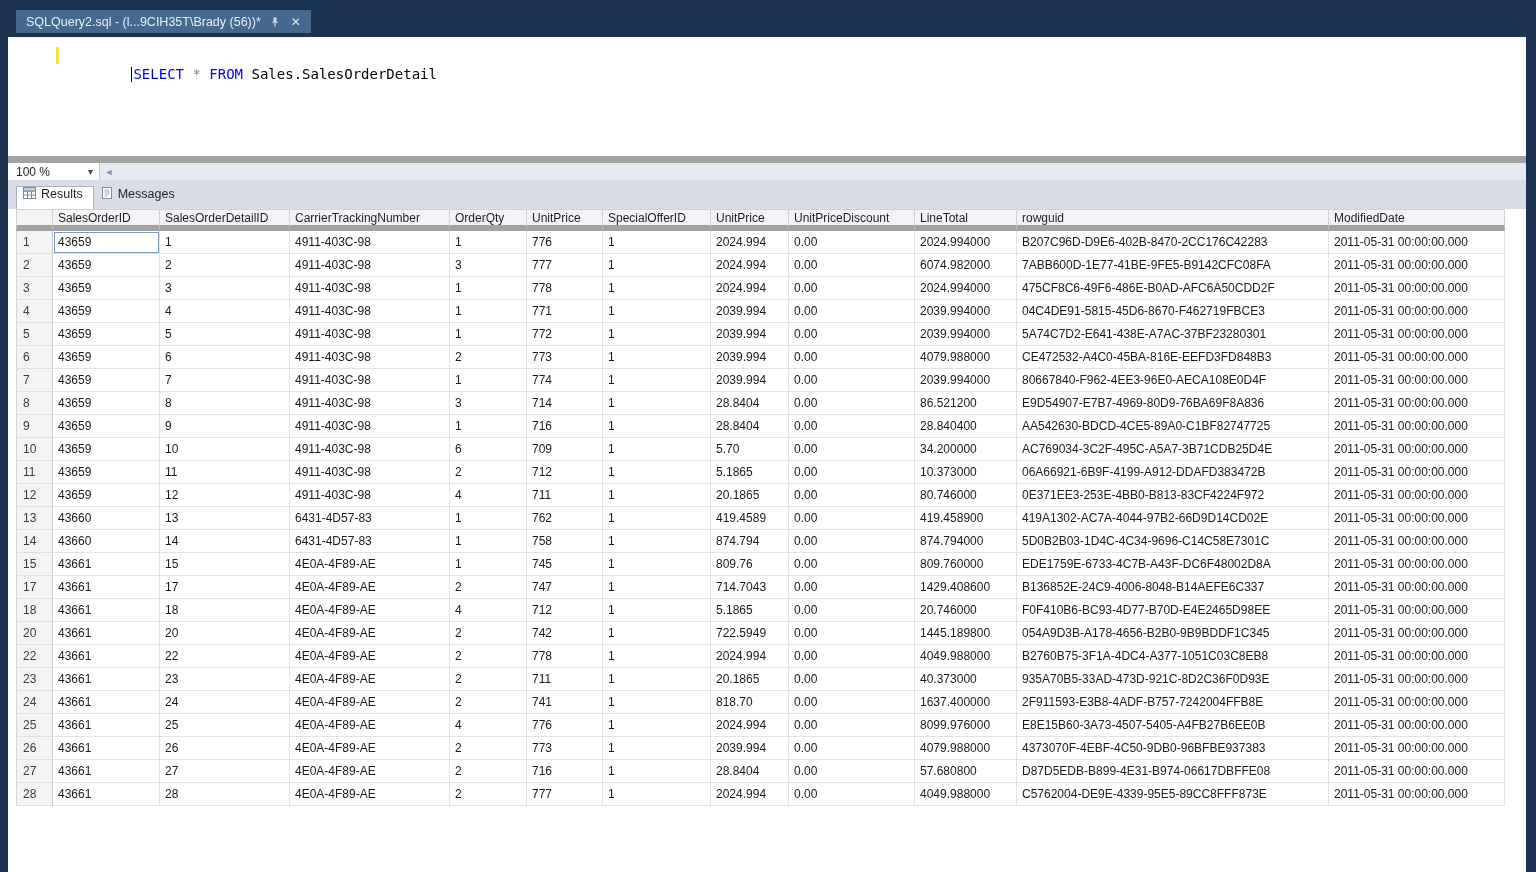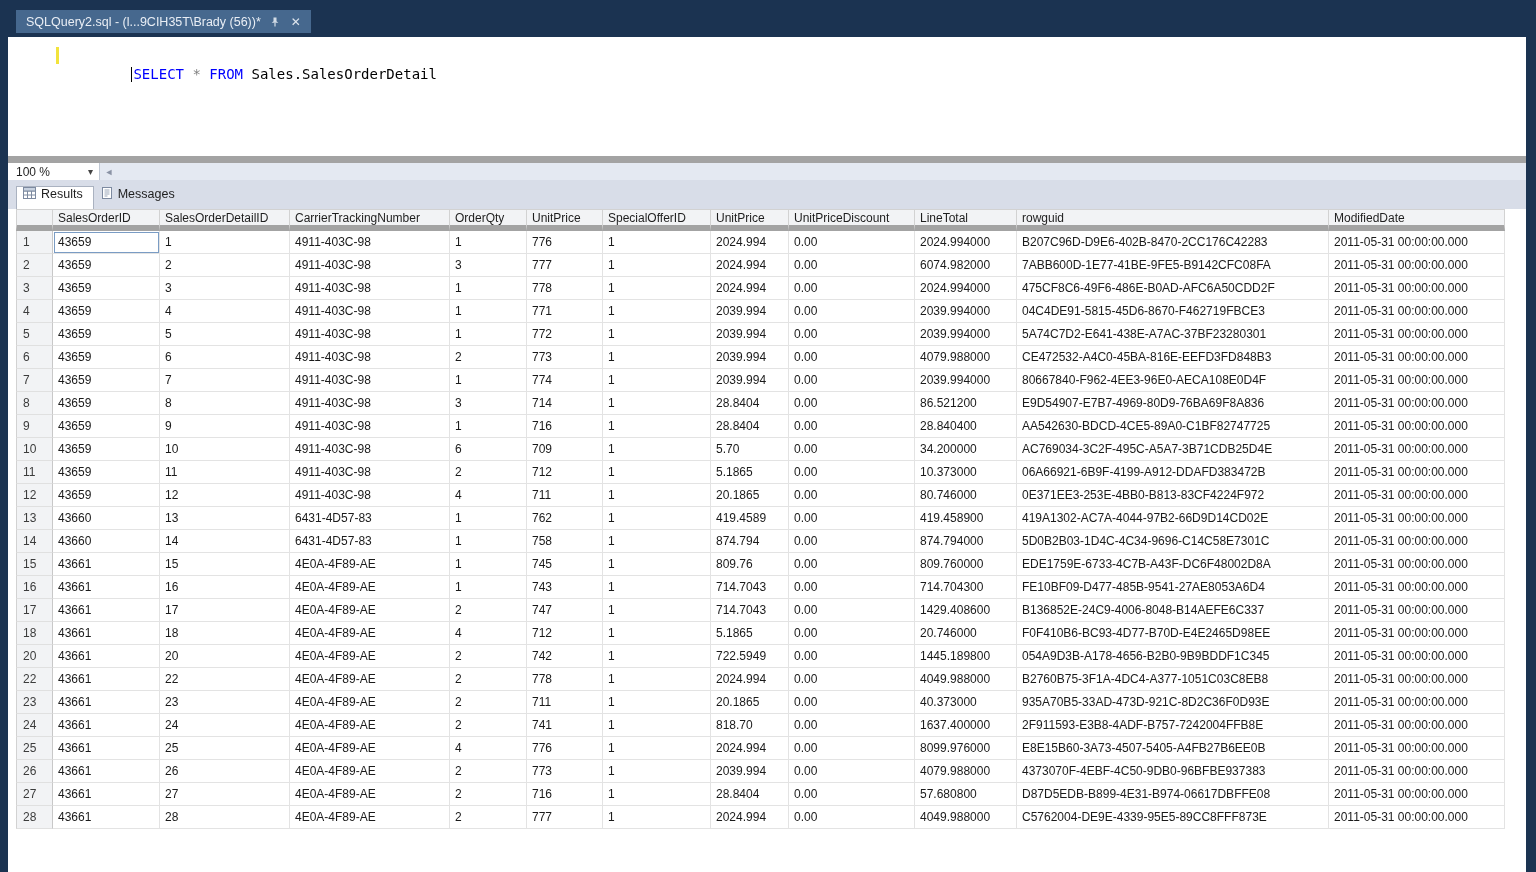--- a/index.html
+++ b/index.html
@@ -365,34 +365,20 @@
               <td>1</td>
               <td>745</td>
               <td>1</td>
               <td>809.76</td>
               <td>0.00</td>
               <td>809.760000</td>
               <td>EDE1759E-6733-4C7B-A43F-DC6F48002D8A</td>
               <td>2011-05-31 00:00:00.000</td>
             </tr>
             <tr>
-              <th class="rn">16</th>
-              <td>43661</td>
-              <td>16</td>
-              <td>4E0A-4F89-AE</td>
-              <td>1</td>
-              <td>743</td>
-              <td>1</td>
-              <td>714.7043</td>
-              <td>0.00</td>
-              <td>714.704300</td>
-              <td>FE10BF09-D477-485B-9541-27AE8053A6D4</td>
-              <td>2011-05-31 00:00:00.000</td>
-            </tr>
-            <tr>
               <th class="rn">17</th>
               <td>43661</td>
               <td>17</td>
               <td>4E0A-4F89-AE</td>
               <td>2</td>
               <td>747</td>
               <td>1</td>
               <td>714.7043</td>
               <td>0.00</td>
               <td>1429.408600</td>

